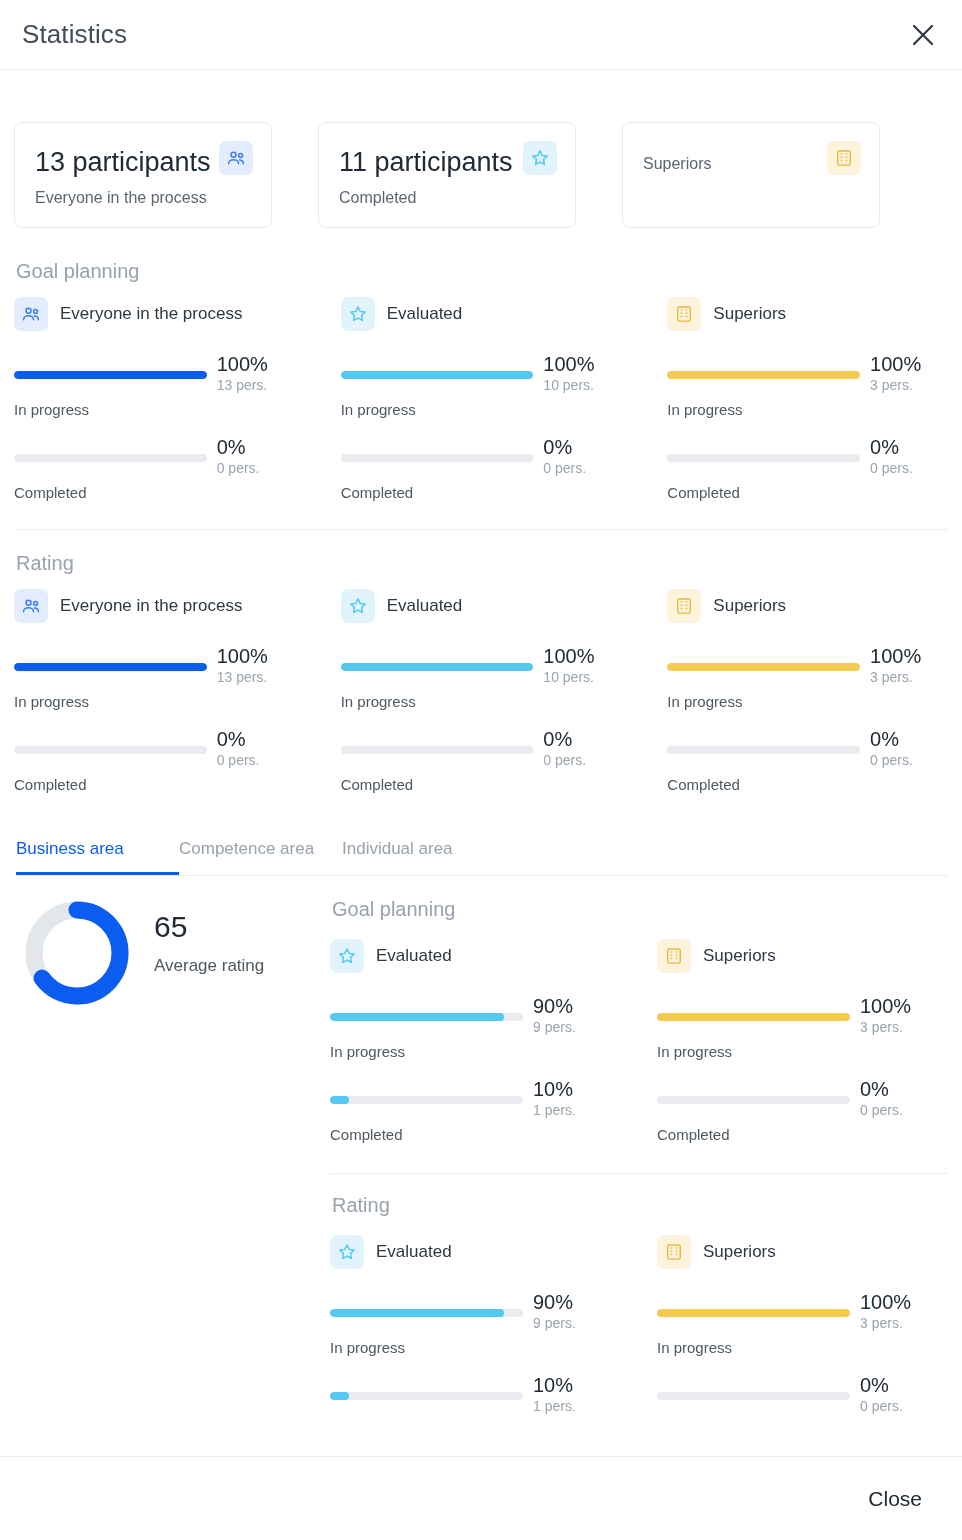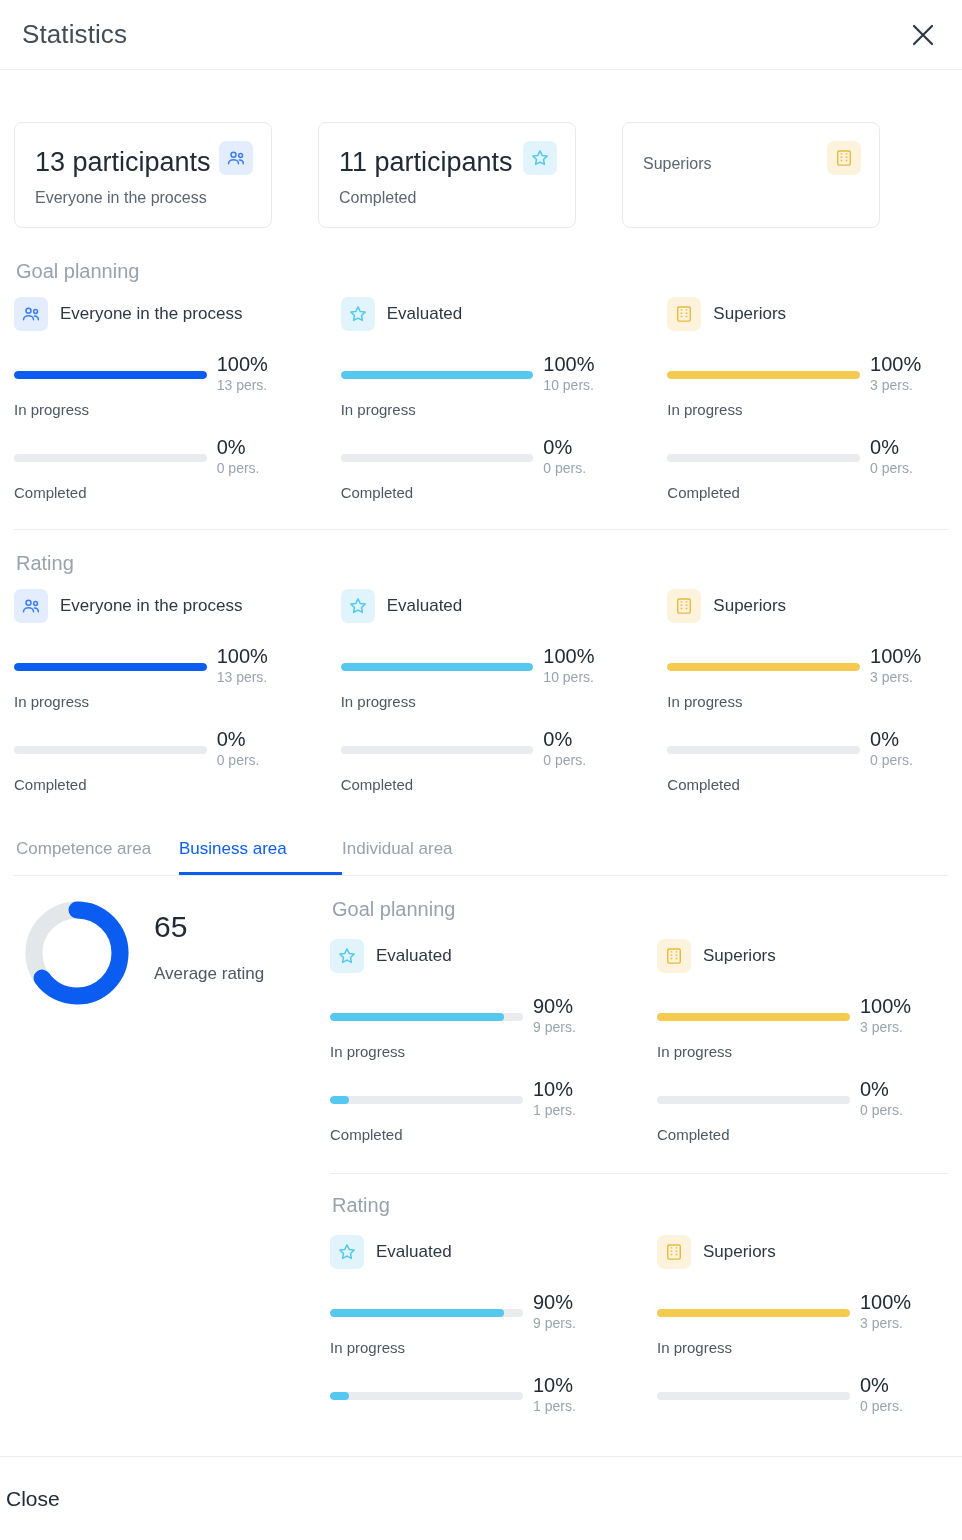--- a/index.html
+++ b/index.html
@@ -205,21 +205,21 @@
   .donut { position: relative; width: 110px; height: 110px; }
   .donut-num {
     font-size: 30px;
     color: #212b36;
     line-height: 34px;
     margin-top: 12px;
   }
   .donut-lbl {
     font-size: 17px;
     color: #4d5862;
-    margin-top: 20px;
+    margin-top: 12px;
   }
 
   .detail-right { flex: 1 1 auto; }
   .detail-sec-title {
     font-size: 20px;
     color: #98a2ad;
     padding: 0 0 18px 2px;
   }
   .detail-cols { display: flex; gap: 46px; }
   .detail-col { width: 281px; }
@@ -229,21 +229,21 @@
     background: #ebeef1;
     margin: 10px 0 20px 0;
   }
 
   
   .footer {
     flex: 0 0 84px;
     border-top: 1px solid #eceef0;
     display: flex;
     align-items: center;
-    justify-content: flex-start;
+    justify-content: flex-end;
     padding-right: 34px;
   }
   .close-btn {
     font-size: 21px;
     color: #212b36;
     background: none;
     border: none;
     cursor: pointer;
     font-family: "Liberation Sans", sans-serif;
     padding: 8px 6px;
@@ -529,22 +529,22 @@
               </div>
             </div>
             <div class="bar-caption">Completed</div>
           </div>
         </div>
 
       </div>
     </div>
 
     <div class="tabs">
+      <div class="tab active">Business area</div>
       <div class="tab">Competence area</div>
-      <div class="tab active">Business area</div>
       <div class="tab">Individual area</div>
     </div>
 
     <div class="detail">
 
       <div class="donut-area">
         <div class="donut">
           <svg width="110" height="110" viewBox="0 0 110 110">
             <circle cx="55" cy="55" r="43" fill="none" stroke="#e4e7ea" stroke-width="17"></circle>
             <circle cx="55" cy="55" r="43" fill="none" stroke="#0a5df0" stroke-width="17" stroke-linecap="round" stroke-dasharray="175.6 94.5" transform="rotate(-90 55 55)"></circle>

